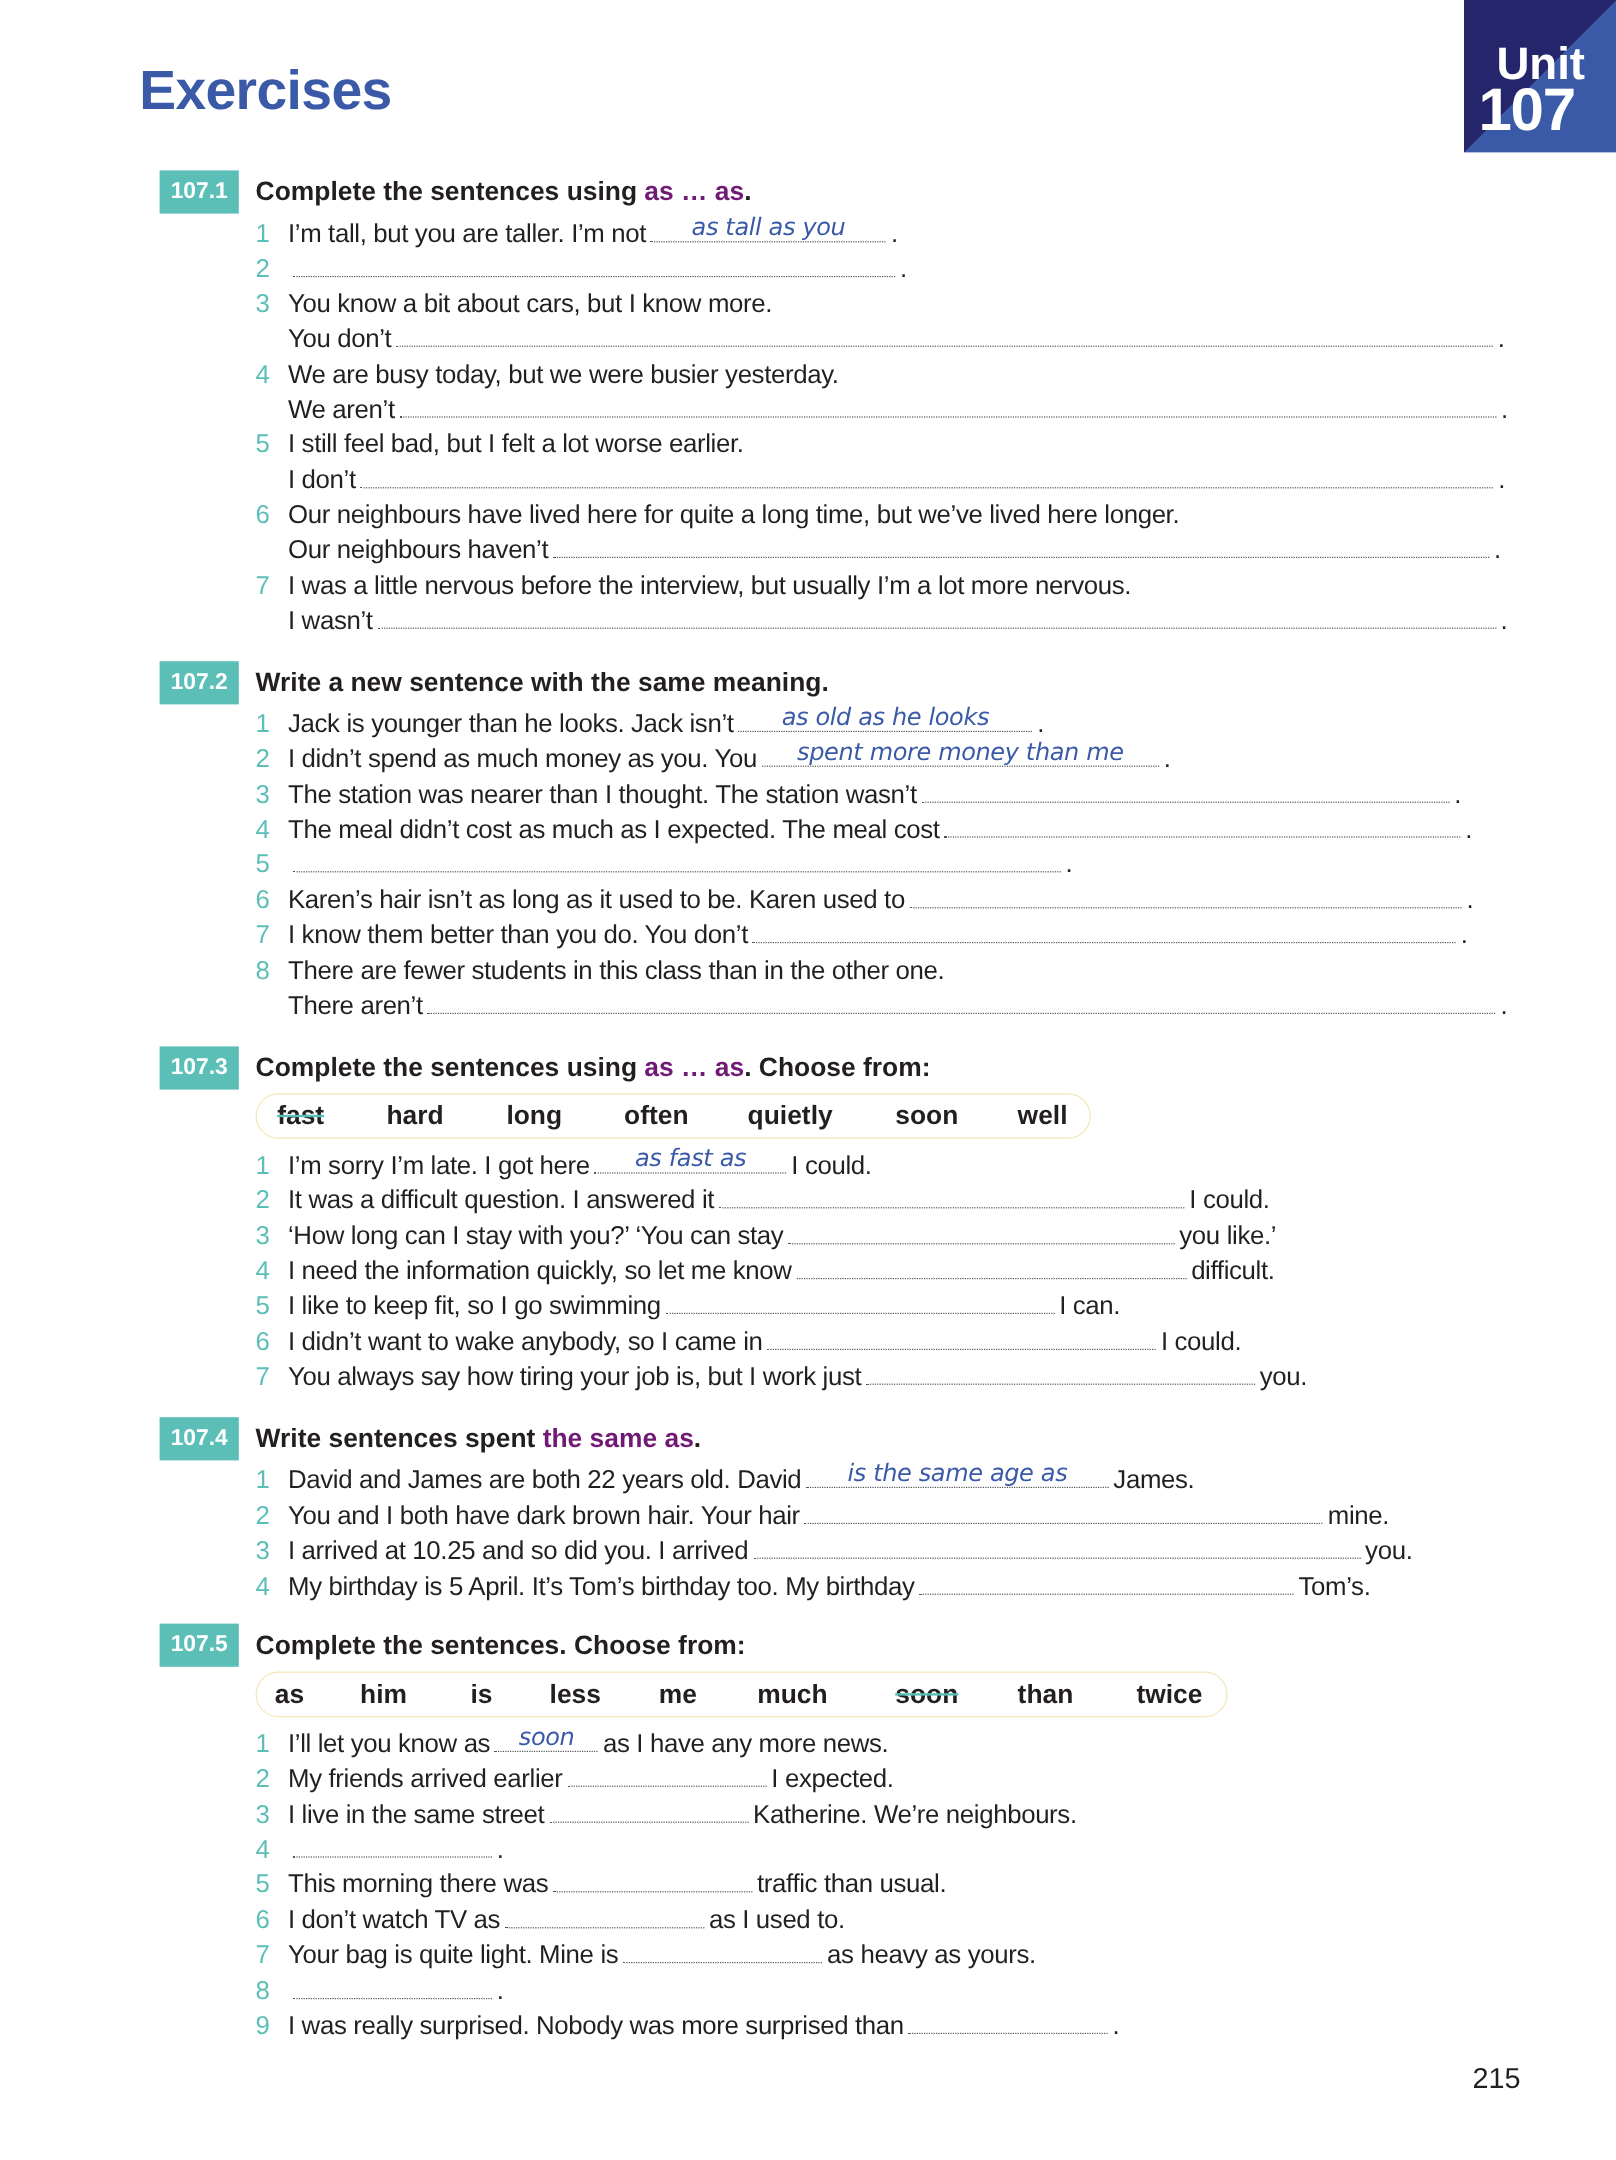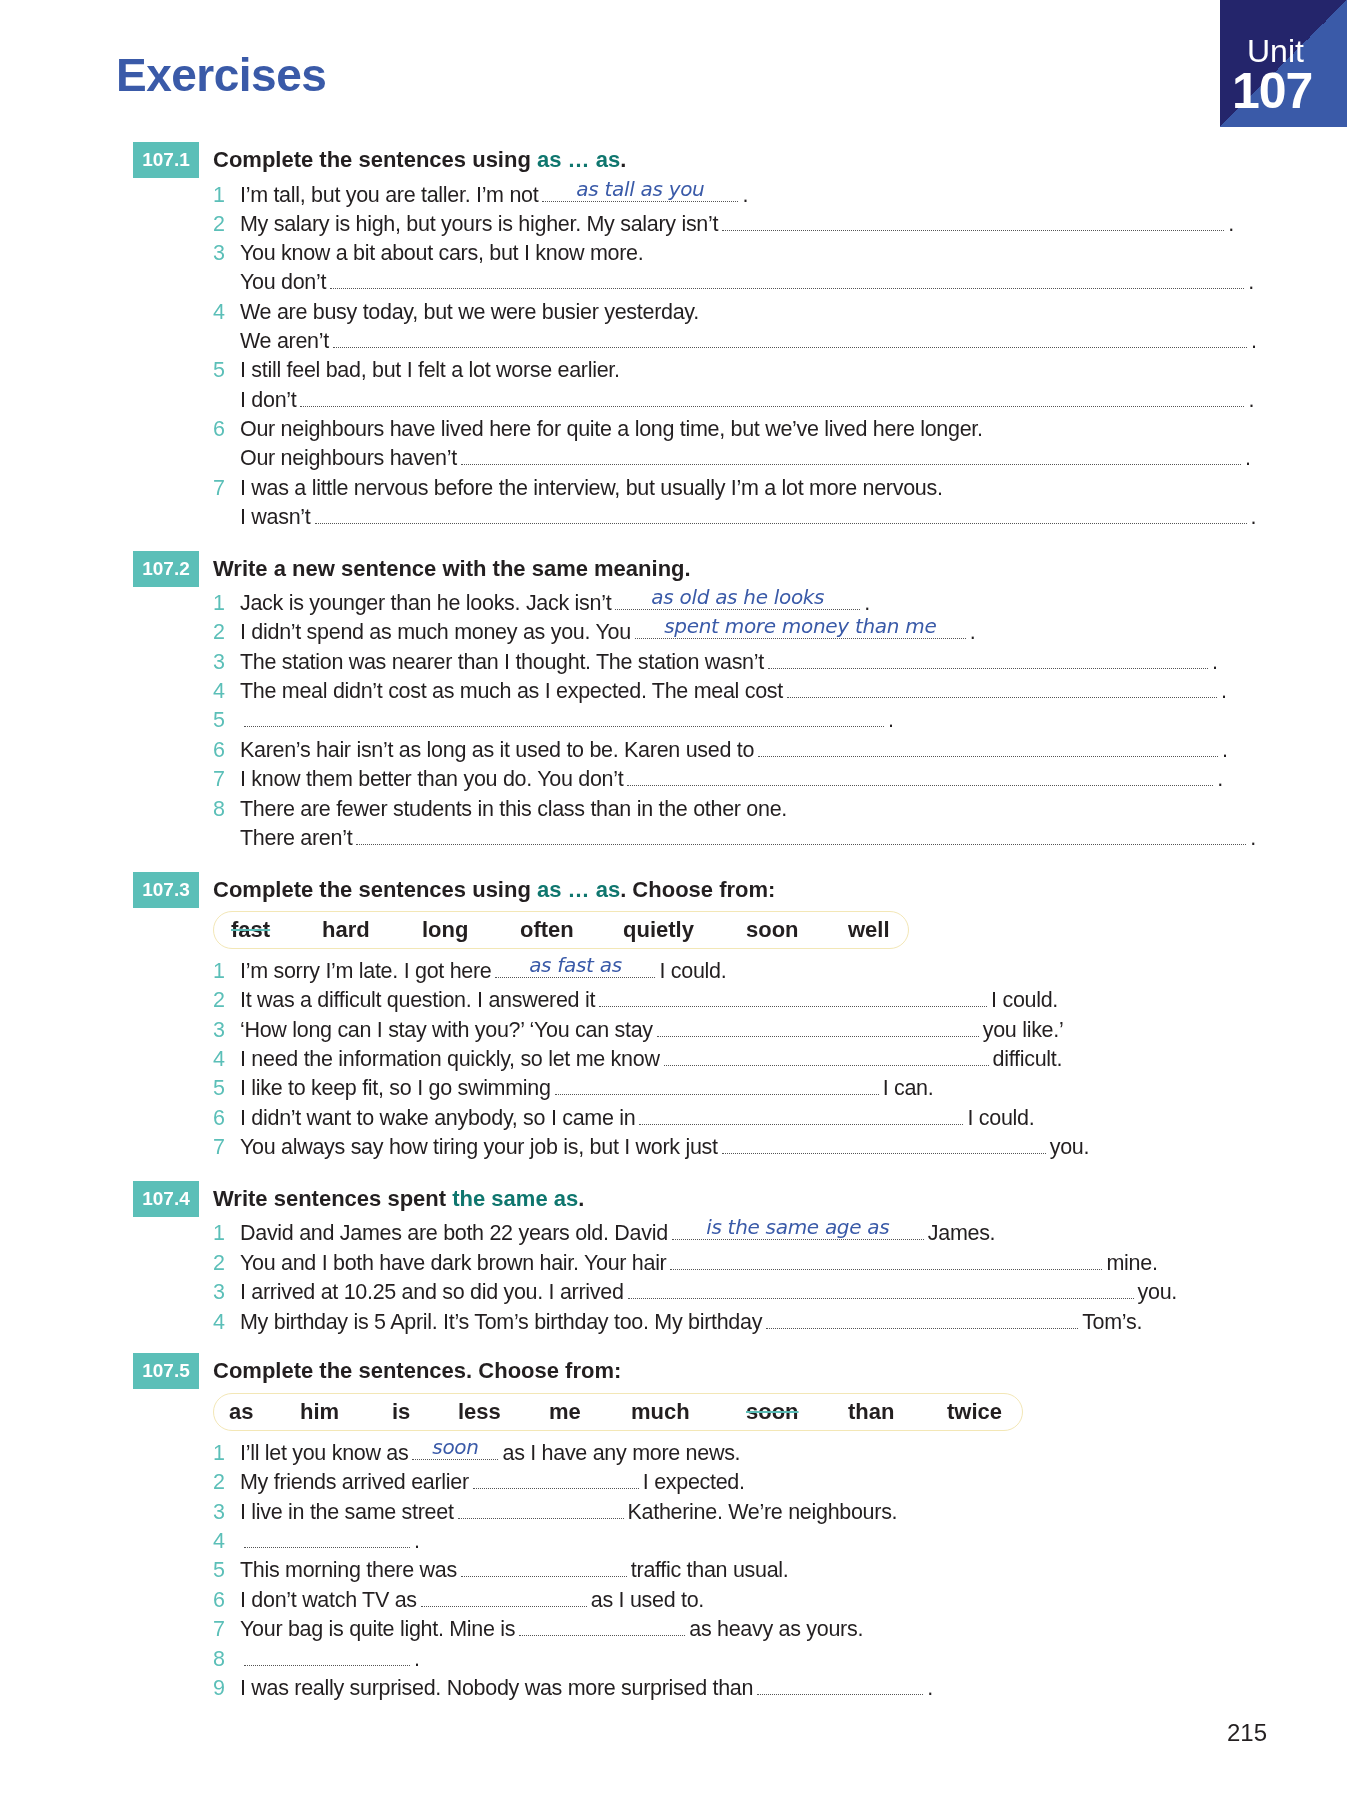--- a/index.html
+++ b/index.html
@@ -2,26 +2,26 @@
 <html><head>
 <meta charset="utf-8">
 <style>
   html, body { margin: 0; padding: 0; background: #ffffff; }
   body { width: 1347px; height: 1800px; position: relative; overflow: hidden;
          font-family: "Liberation Sans", "DejaVu Sans", sans-serif; color: #231f20; }
   .page-title { position: absolute; left: 116px; top: 48px; font-size: 46px; font-weight: bold;
                 color: #3a5aa8; letter-spacing: -0.5px; margin: 0; }
   .unit-badge { position: absolute; left: 1220px; top: 0; width: 127px; height: 127px; overflow: hidden;
                 background: linear-gradient(to bottom right, #24256b 0%, #24256b 50%, #3a5aa8 50%, #3a5aa8 100%); }
-  .unit-word { position: absolute; left: 27px; top: 33px; font-size: 32px; color: #ffffff; font-weight: normal; text-align: center; }
+  .unit-word { position: absolute; left: 27px; top: 33px; font-size: 38px; color: #ffffff; font-weight: bold; text-align: center; }
   .unit-num { position: absolute; left: 12px; top: 62px; font-size: 50px; color: #ffffff; font-weight: bold; letter-spacing: -1px; }
   .ex-label { position: absolute; left: 133px; width: 66px; height: 36px; background: #5bbfb8; color: #fff;
               font-weight: bold; font-size: 19px; line-height: 36px; text-align: center; }
   .ex-heading { position: absolute; left: 213px; font-size: 22px; font-weight: bold; color: #231f20; line-height: 36px; white-space: nowrap; }
-  .hl { color: #0f766e; }
+  .hl { color: #701a75; }
   .item { position: absolute; left: 213px; font-size: 21.5px; line-height: 29px; white-space: nowrap;
           color: #231f20; font-weight: normal; display: flex; align-items: baseline; letter-spacing: -0.3px; }
   .num { color: #5bbfb8; width: 27px; display: inline-block; }
   .indent { left: 240px; }
   .gap { display: inline-block; border-bottom: 1px dotted #555; height: 20px; position: relative; margin: 0 4px; }
   .ans { position: absolute; left: 0; right: 0; bottom: 1px; text-align: center;
          font-family: "DejaVu Sans", sans-serif; font-style: italic; color: #3a5aa8; font-size: 20px; line-height: 22px; }
   .word-box { position: absolute; left: 213px; height: 38px; border: 1.5px solid #f3e7b6; border-radius: 19px;
               display: flex; align-items: center; font-size: 22px; font-weight: bold; color: #231f20; box-sizing: border-box; }
   .word-box span { position: absolute; }
@@ -44,21 +44,20 @@
     <span class="num">1</span>
     <span>I’m tall, but you are taller.  I’m not</span>
     <span class="gap" style="width:196px">
       <span class="ans">as tall as you</span>
     </span>
     <span>.</span>
   </div>
 
 <div class="item" style="top:210px">
     <span class="num">2</span>
-    <span>My salary is high, but yours is higher.  My salary isn’t</span>
     <span class="gap" style="width:502px"></span>
     <span>.</span>
   </div>
 
 <div class="item" style="top:239px">
     <span class="num">3</span>
     <span>You know a bit about cars, but I know more.</span>
   </div>
 <div class="item indent" style="top:268px">
     <span>You don’t</span>

